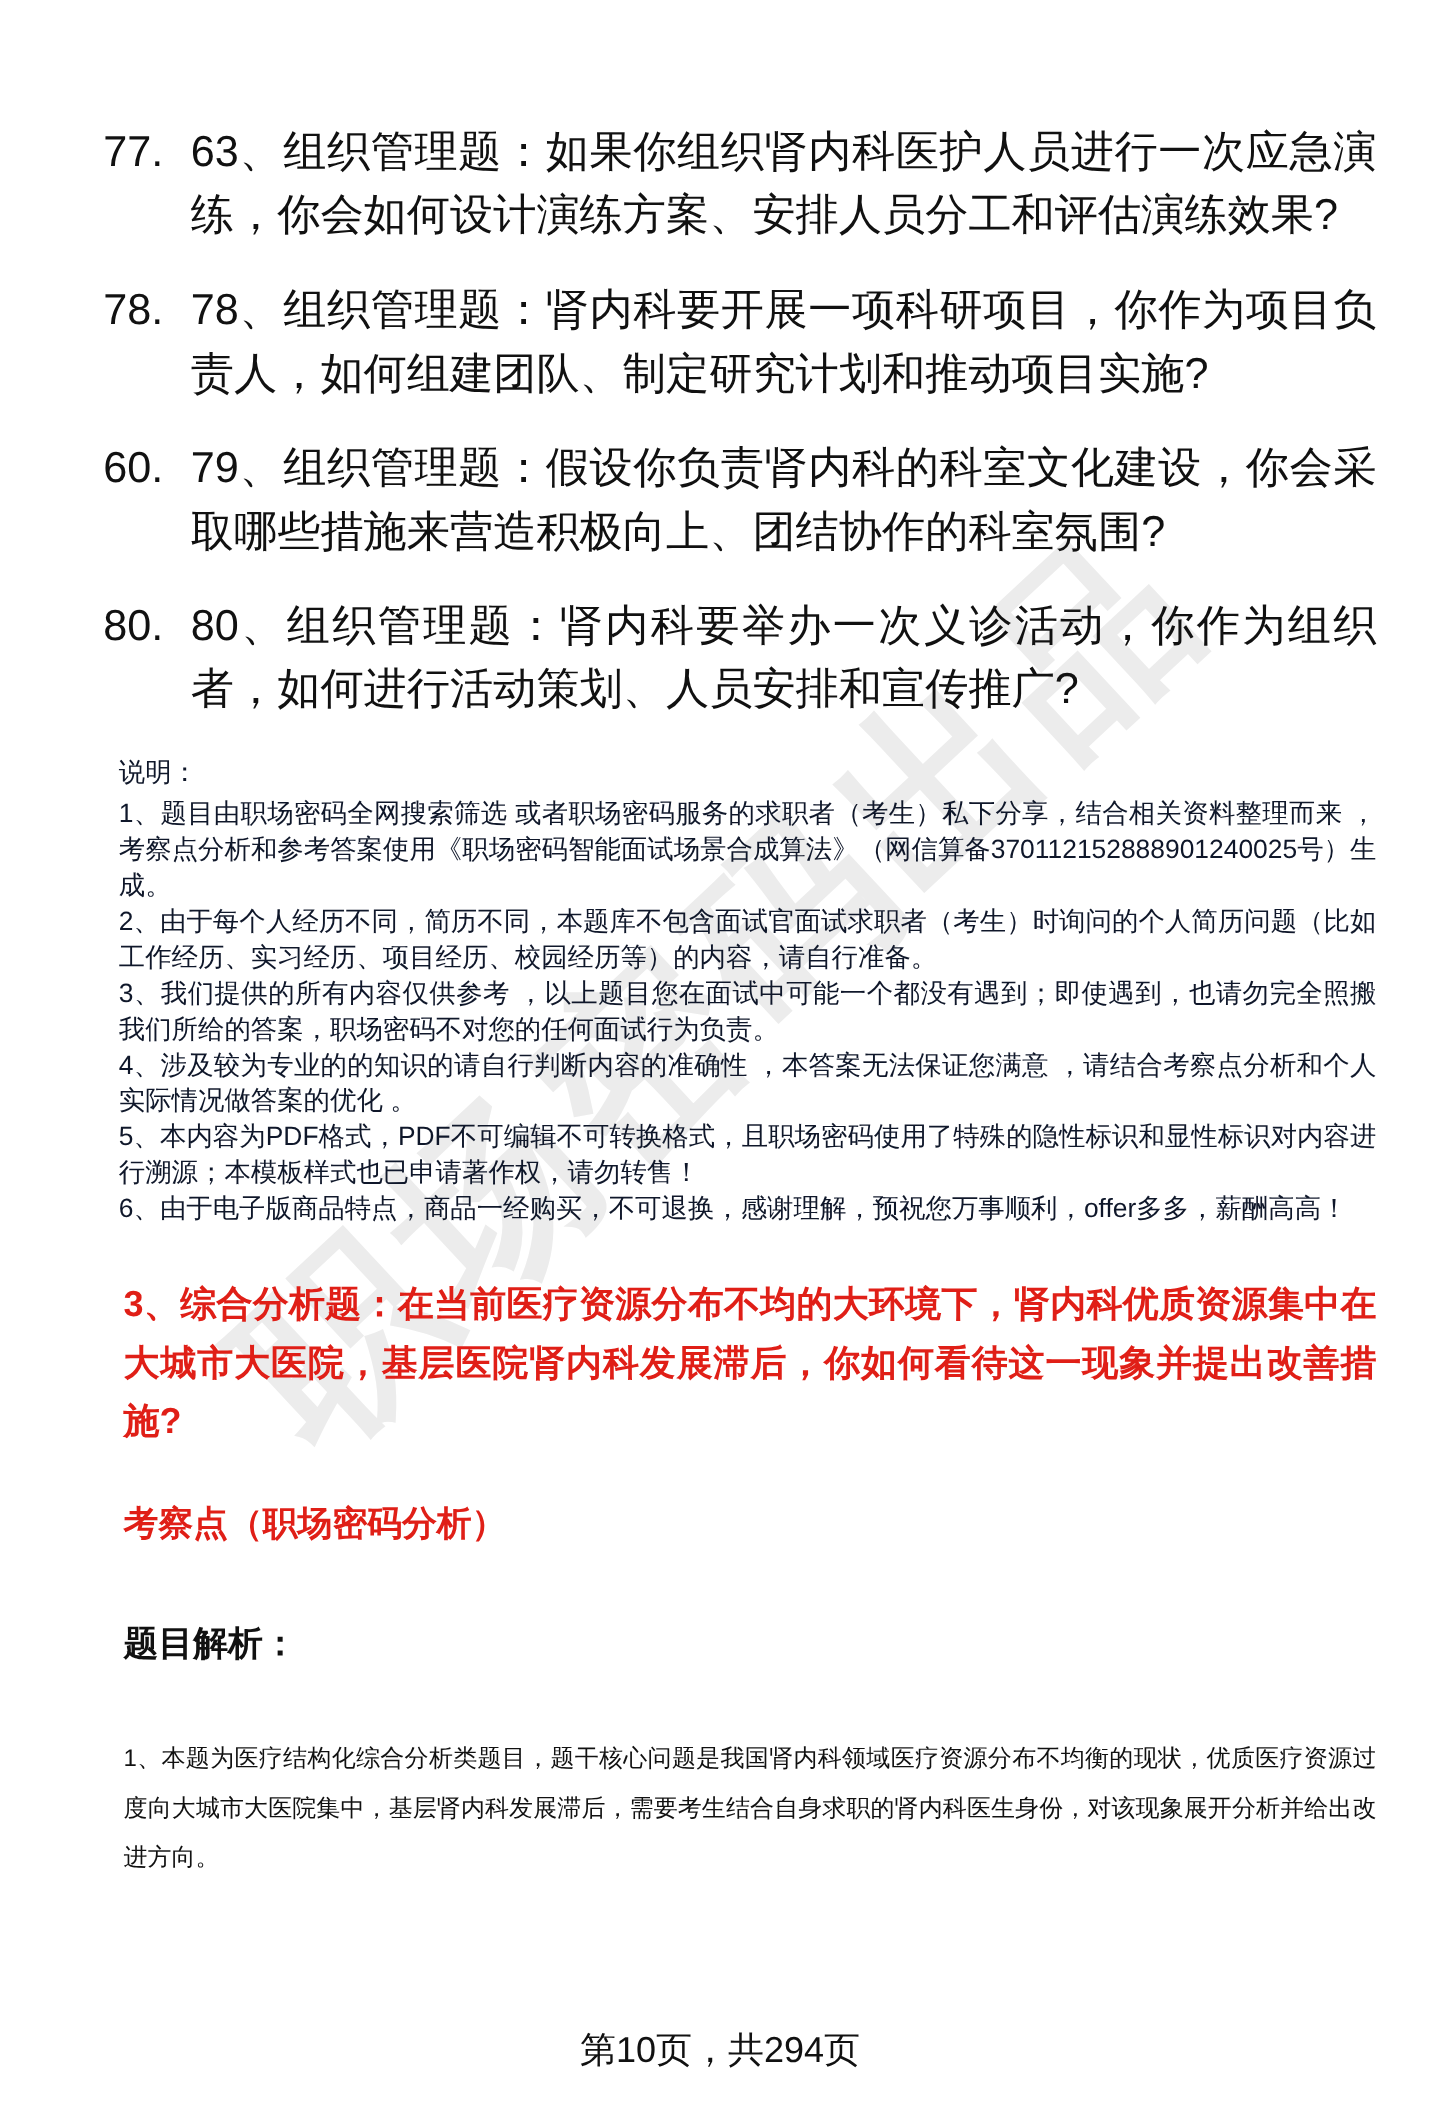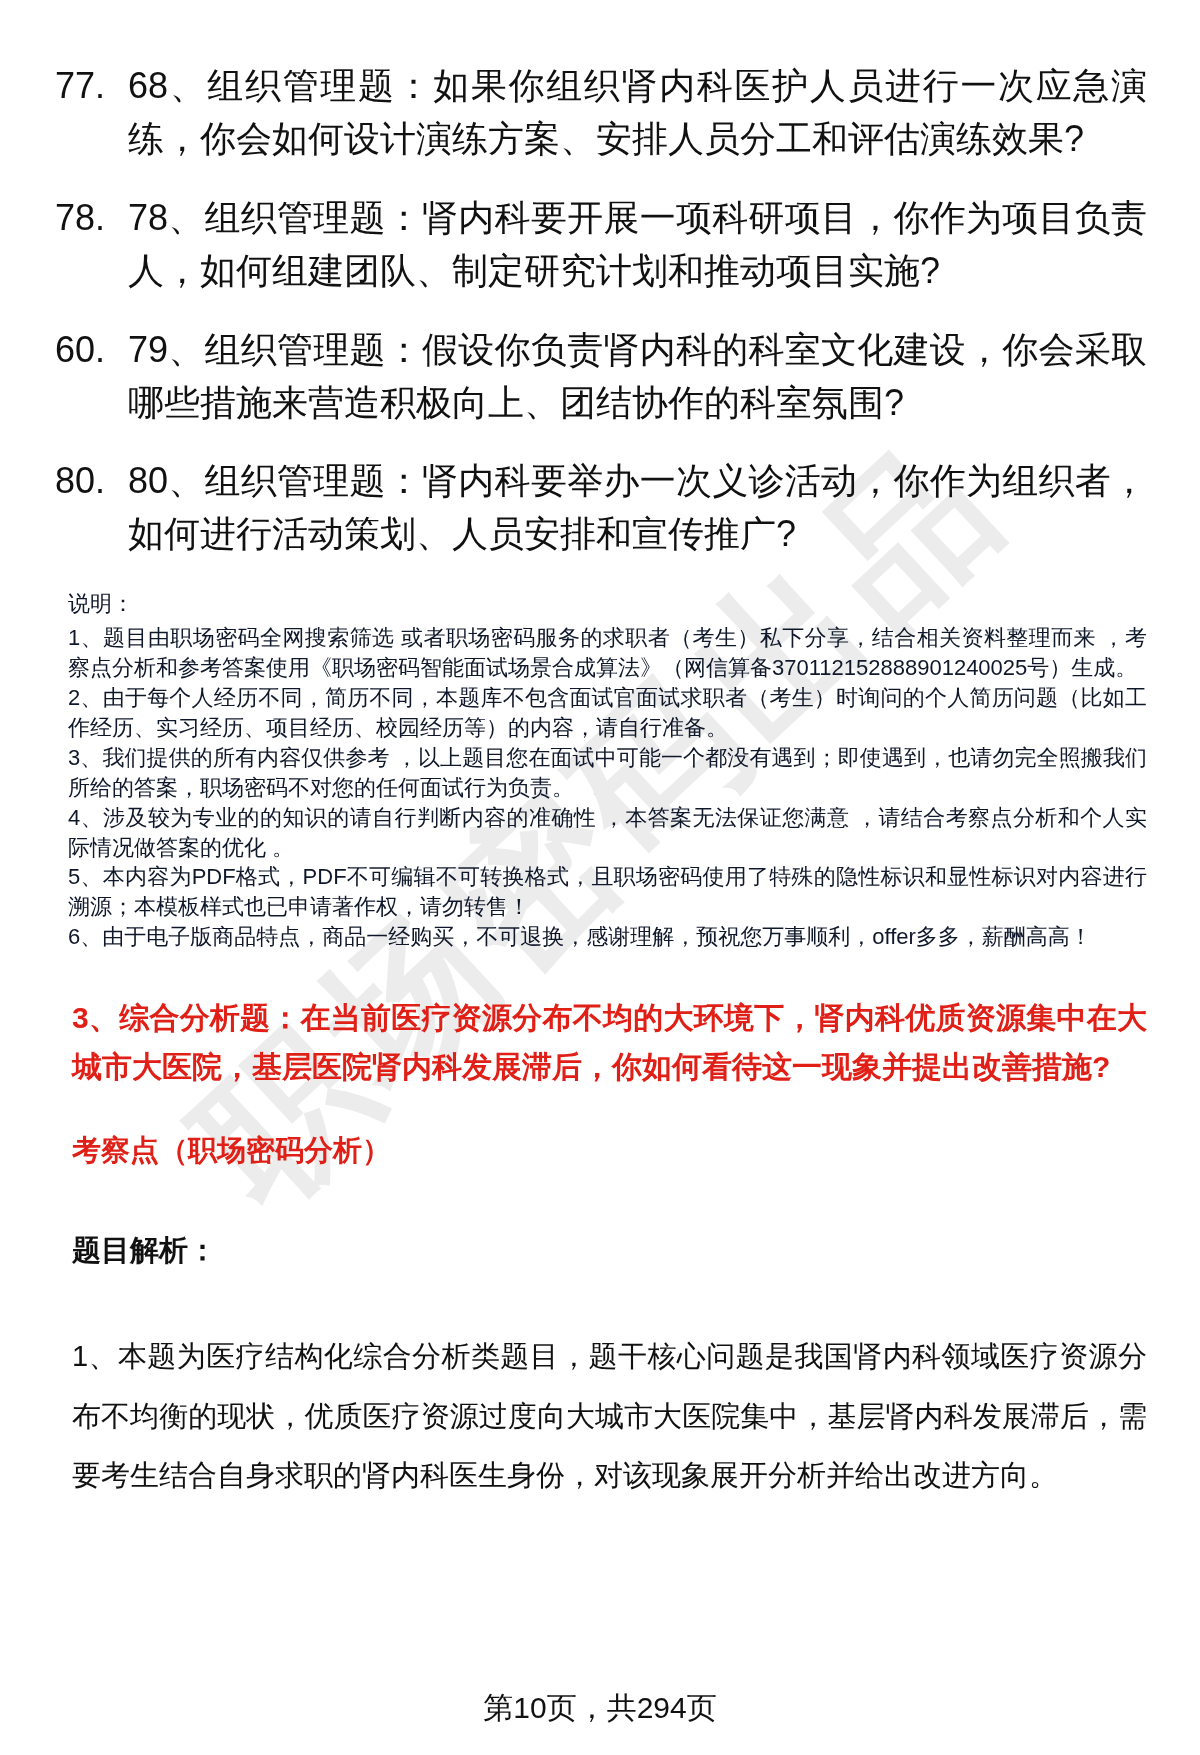--- a/index.html
+++ b/index.html
@@ -24,21 +24,22 @@
     color: #ececec;
     white-space: nowrap;
     transform: rotate(-43deg);
     transform-origin: center;
     z-index: 0;
     user-select: none;
   }
   .page {
     position: relative;
     z-index: 1;
-    padding: 60px 53px 0 55px;
+    padding: 60px 53px 0 86px;
+    margin-top: 40px;
   }
   
   .q-row {
     display: flex;
     font-size: 36px;
     line-height: 1.47;
     margin-bottom: 26px;
     color: #111111;
   }
   .q-num { width: 73px; flex-shrink: 0; }
@@ -75,21 +76,21 @@
   .analysis { margin-top: 60px; padding-left: 17px; }
   .analysis-title {
     font-size: 29px;
     font-weight: 700;
     color: #111111;
     margin: 0 0 56px 0;
     font-family: Liberation Serif, serif;
   }
   .analysis-para {
     margin: 0 0 28px 0;
-    font-size: 29px;
+    font-size: 20px;
     line-height: 2.05;
     color: #111111;
     text-align: justify;
     text-justify: inter-character;
   }
   .page-footer {
     position: absolute;
     left: 0;
     bottom: 26px;
     width: 100%;
@@ -102,21 +103,21 @@
 </head>
 <body>
 
 <div class="watermark">职场密码出品</div>
 
 <main class="page">
 
   <section class="questions">
     <div class="q-row">
       <div class="q-num">77.</div>
-      <div class="q-text">68、组织管理题：如果你组织肾内科医护人员进行一次应急演练，你会如何设计演练方案、安排人员分工和评估演练效果?</div>
+      <div class="q-text">63、组织管理题：如果你组织肾内科医护人员进行一次应急演练，你会如何设计演练方案、安排人员分工和评估演练效果?</div>
     </div>
     <div class="q-row">
       <div class="q-num">78.</div>
       <div class="q-text">78、组织管理题：肾内科要开展一项科研项目，你作为项目负责人，如何组建团队、制定研究计划和推动项目实施?</div>
     </div>
     <div class="q-row">
       <div class="q-num">60.</div>
       <div class="q-text">79、组织管理题：假设你负责肾内科的科室文化建设，你会采取哪些措施来营造积极向上、团结协作的科室氛围?</div>
     </div>
     <div class="q-row">

